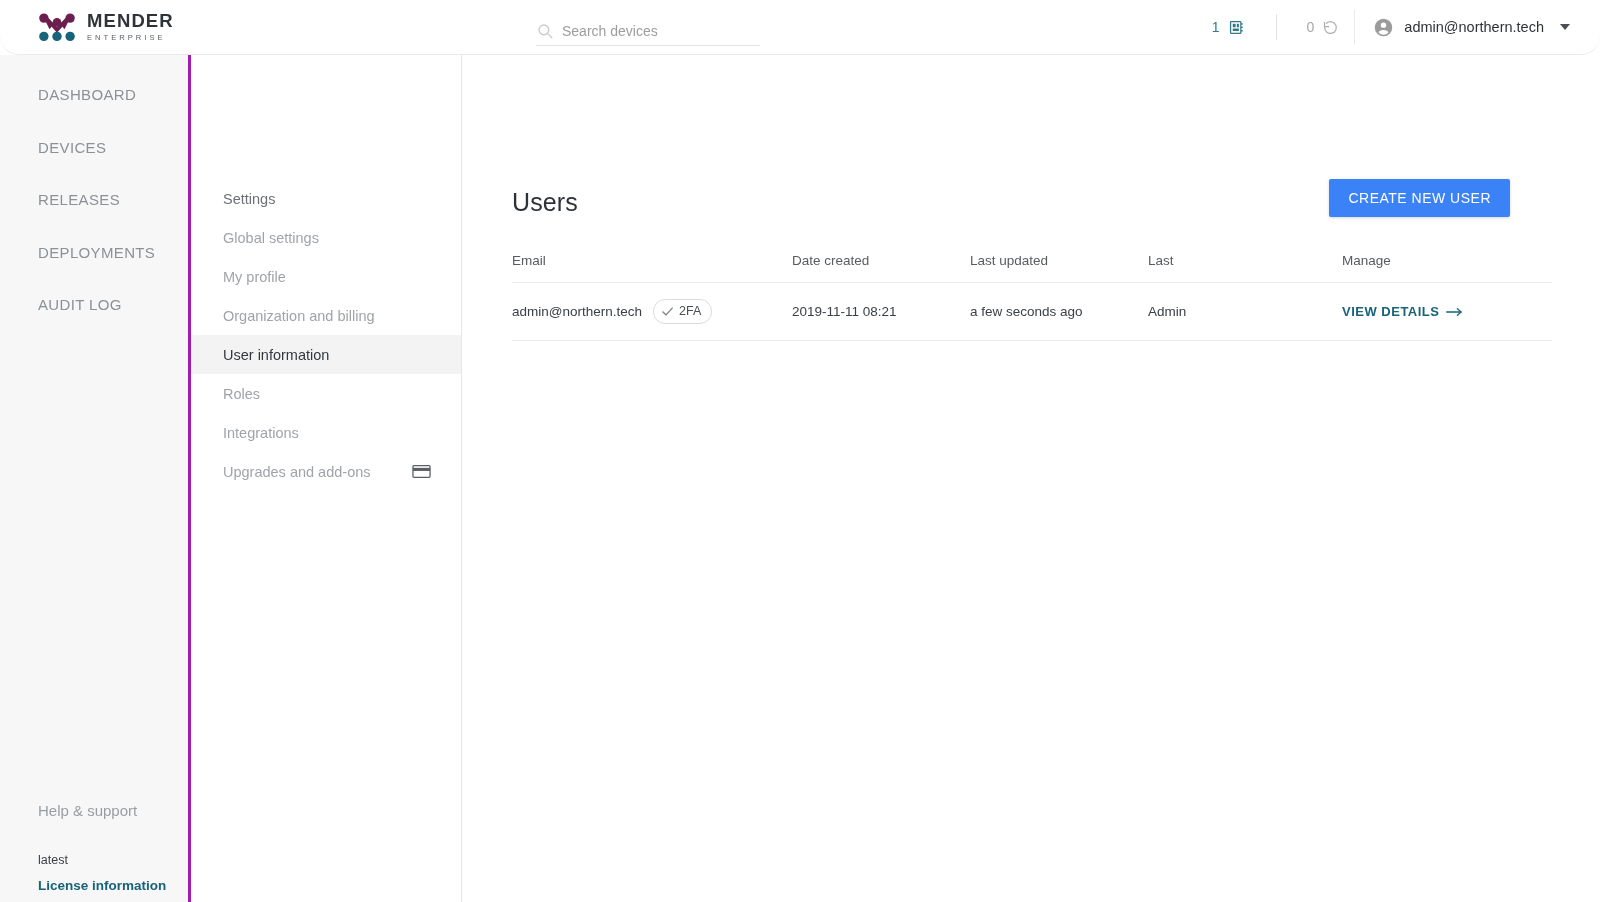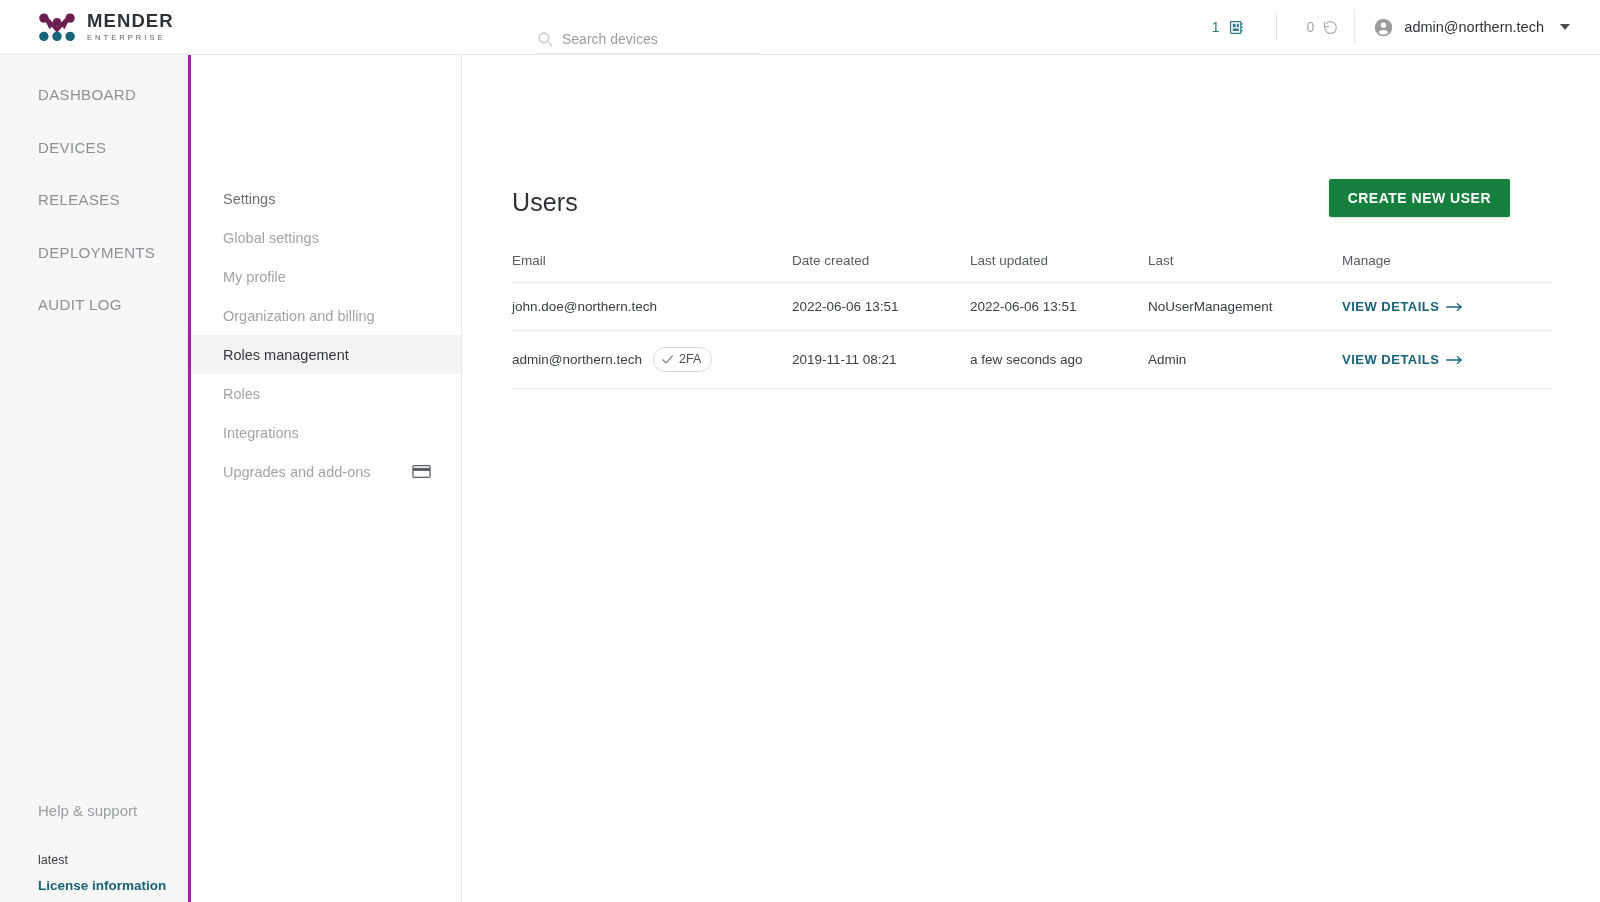--- a/index.html
+++ b/index.html
@@ -28,20 +28,21 @@
   
   .header {
     position: relative;
     height: 54px;
     min-height: 54px;
     background: #ffffff;
     border-bottom: 1px solid #e9e9e9;
     display: flex;
     align-items: center;
     z-index: 5;
+    border-radius: 19px;
   }
   .logo-wrap {
     width: 191px;
     display: flex;
     align-items: center;
     padding-left: 38px;
     box-sizing: border-box;
   }
   .logo-mark {
     width: 38px;
@@ -64,21 +65,21 @@
     font-size: 7.6px;
     letter-spacing: 3.0px;
     color: #5a5f65;
     display: block;
     margin-top: 3px;
   }
 
   .search-box {
     position: absolute;
     left: 536px;
-    top: 24px;
+    top: 16px;
     width: 224px;
     height: 30px;
     display: flex;
     align-items: center;
     border-bottom: 1px solid #e4e4e4;
     box-sizing: border-box;
   }
   .search-icon {
     width: 18px;
     height: 18px;
@@ -227,27 +228,27 @@
     margin-bottom: 36px;
   }
   .page-title {
     font-size: 25px;
     color: #2d3236;
     font-weight: normal;
     margin: 0;
     letter-spacing: .1px;
   }
   .btn-primary {
-    background: #15803d;
+    background: #3b82f6;
     color: #ffffff;
     border: none;
     border-radius: 2px;
     font-family: "Liberation Sans", sans-serif;
     font-size: 14px;
-    font-weight: bold;
+    font-weight: normal;
     letter-spacing: .5px;
     padding: 11px 19px;
     cursor: pointer;
     box-shadow: 0 1px 3px rgba(0,0,0,.17);
   }
 
   table.users {
     width: 100%;
     border-collapse: collapse;
     table-layout: fixed;
@@ -409,21 +410,21 @@
       <div class="submenu-item">
         <span>Global settings</span>
       </div>
       <div class="submenu-item">
         <span>My profile</span>
       </div>
       <div class="submenu-item">
         <span>Organization and billing</span>
       </div>
       <div class="submenu-item active">
-        <span>Roles management</span>
+        <span>User information</span>
       </div>
       <div class="submenu-item">
         <span>Roles</span>
       </div>
       <div class="submenu-item">
         <span>Integrations</span>
       </div>
       <div class="submenu-item">
         <span>Upgrades and add-ons</span>
         <svg class="card-icon" viewBox="0 0 24 18" fill="none" stroke="#5a5f64" stroke-width="1.6">
@@ -446,39 +447,20 @@
             <tr>
               <th class="col-email">Email</th>
               <th class="col-created">Date created</th>
               <th class="col-updated">Last updated</th>
               <th class="col-role">Last</th>
               <th class="col-manage">Manage</th>
             </tr>
           </thead>
           <tbody>
 
-            <tr>
-              <td>
-                <div class="email-cell">
-                  <span>john.doe@northern.tech</span>
-                </div>
-              </td>
-              <td>2022-06-06 13:51</td>
-              <td>2022-06-06 13:51</td>
-              <td>NoUserManagement</td>
-              <td>
-                <a class="view-details">
-                  <span>VIEW DETAILS</span>
-                  <svg class="arrow-icon" viewBox="0 0 20 10" fill="none" stroke="#17637a" stroke-width="1.5">
-                    <line x1="0.8" y1="5" x2="17.6" y2="5" stroke-linecap="round"></line>
-                    <polyline points="13.4,1.2 17.8,5 13.4,8.8" stroke-linejoin="round" stroke-linecap="round"></polyline>
-                  </svg>
-                </a>
-              </td>
-            </tr>
 
             <tr>
               <td>
                 <div class="email-cell">
                   <span>admin@northern.tech</span>
                   <span class="chip-2fa">
                     <svg class="check-icon" viewBox="0 0 16 16" fill="none" stroke="#7d8287" stroke-width="1.6">
                       <polyline points="2.2,8.4 6.2,12.2 13.8,3.8" stroke-linecap="round" stroke-linejoin="round"></polyline>
                     </svg>
                     <span>2FA</span>

